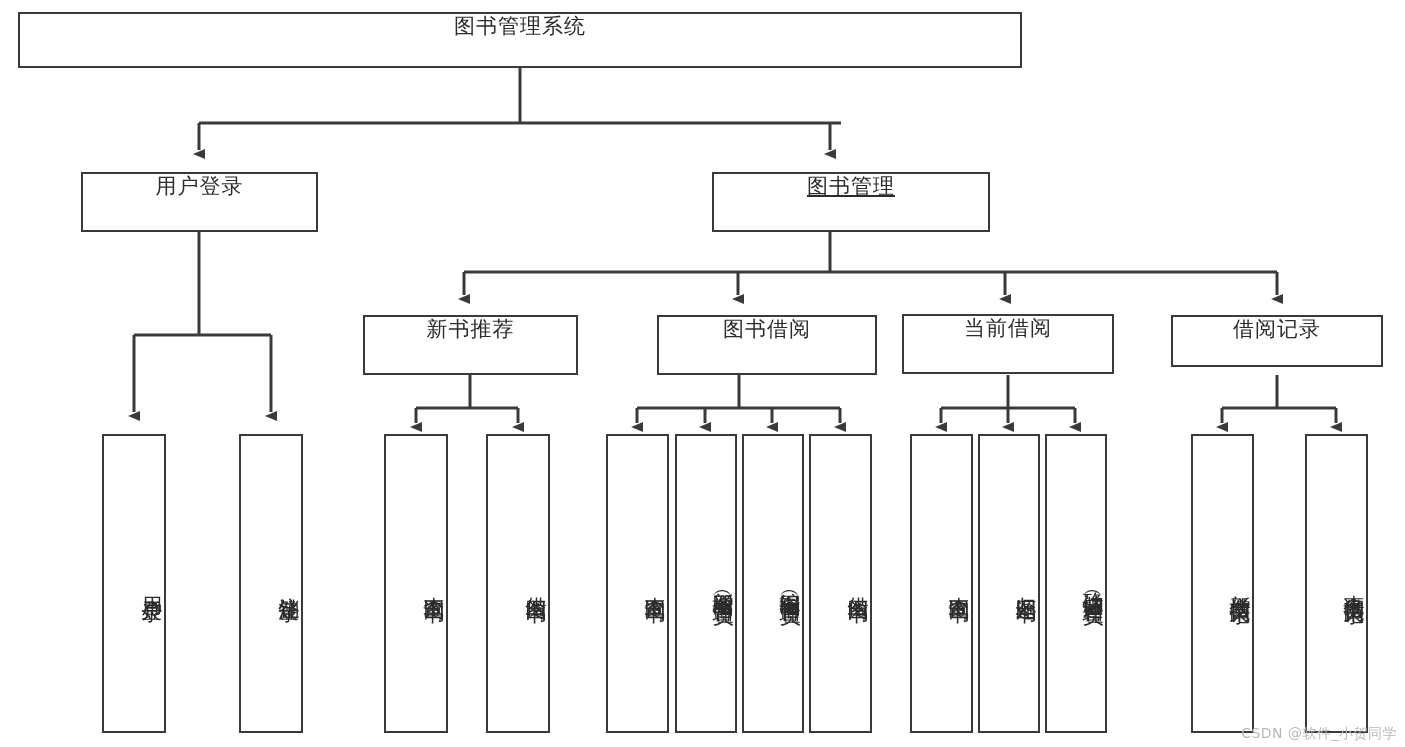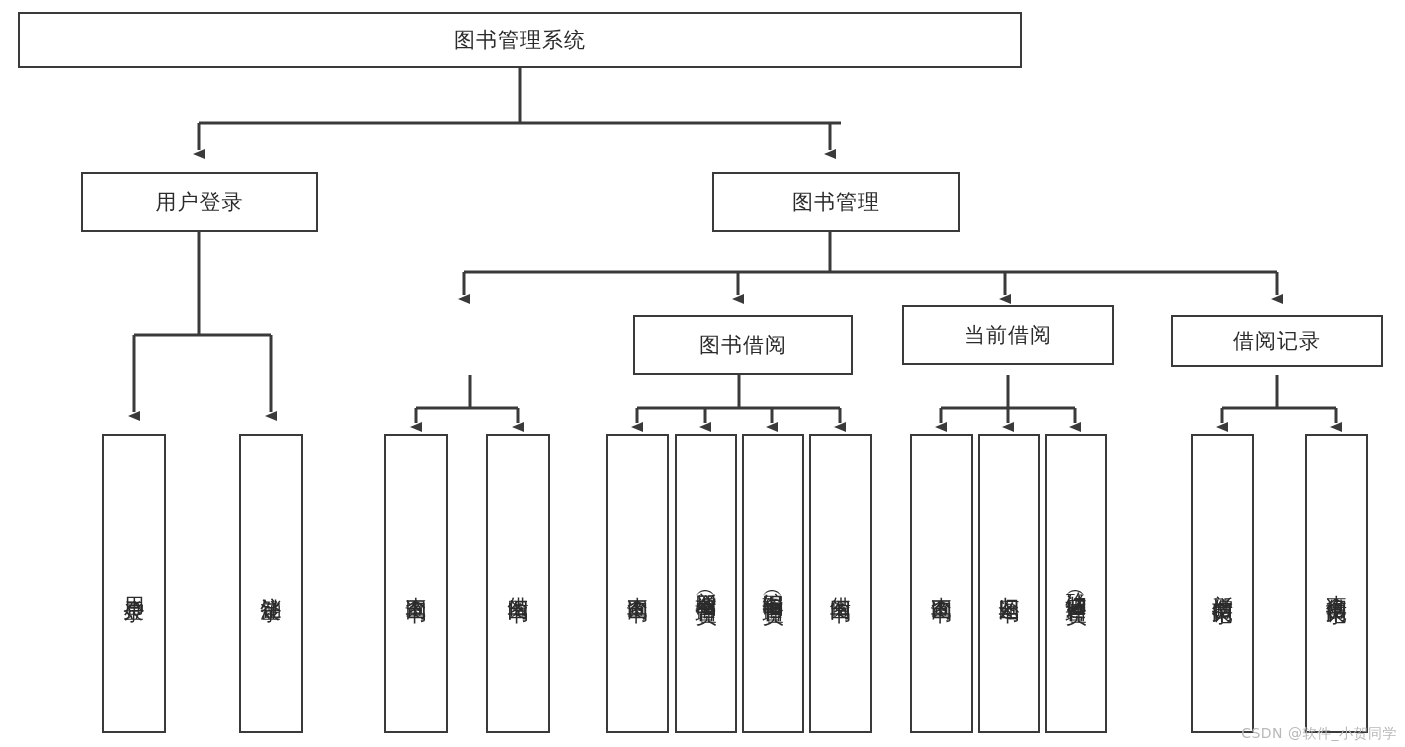--- a/index.html
+++ b/index.html
@@ -26,21 +26,20 @@
     width: 1405px;
     height: 747px;
     pointer-events: none;
   }
   .node {
     position: absolute;
     box-sizing: border-box;
     background: #ffffff;
     border: 2.5px solid #3a3a3a;
     display: flex;
-    align-items: center;
     justify-content: center;
     color: #2b2b2b;
     line-height: 1.15;
     text-align: center;
   }
   .node.horiz {
     font-size: 21px;
     letter-spacing: 1px;
   }
   .node.vert {
@@ -127,30 +126,33 @@
   </svg>
 
   <div class="node horiz" style="left:18px; top:12px; width:1004px; height:56px;">
     <span class="label">图书管理系统</span>
   </div>
 
   <div class="node horiz" style="left:81px; top:172px; width:237px; height:60px;">
     <span class="label">用户登录</span>
   </div>
 
-  <div class="node horiz" style="left:712px; top:172px; width:248px; height:60px;">
+  <div class="node horiz" style="left:712px; top:172px; width:278px; height:60px;text-decoration:underline;">
     <span class="label">图书管理</span>
   </div>
 
-
-  <div class="node horiz" style="left:633px; top:315px; width:220px; height:60px;">
+  <div class="node horiz" style="left:363px; top:315px; width:215px; height:60px;">
+    <span class="label">新书推荐</span>
+  </div>
+
+  <div class="node horiz" style="left:657px; top:315px; width:220px; height:60px;">
     <span class="label">图书借阅</span>
   </div>
 
-  <div class="node horiz" style="left:902px; top:305px; width:212px; height:60px;">
+  <div class="node horiz" style="left:902px; top:314px; width:212px; height:60px;">
     <span class="label">当前借阅</span>
   </div>
 
   <div class="node horiz" style="left:1171px; top:315px; width:212px; height:52px;">
     <span class="label">借阅记录</span>
   </div>
 
   <div class="node vert" style="left:102px; top:434px; width:64px; height:299px;">
     <span class="label">用户登录</span>
   </div>

